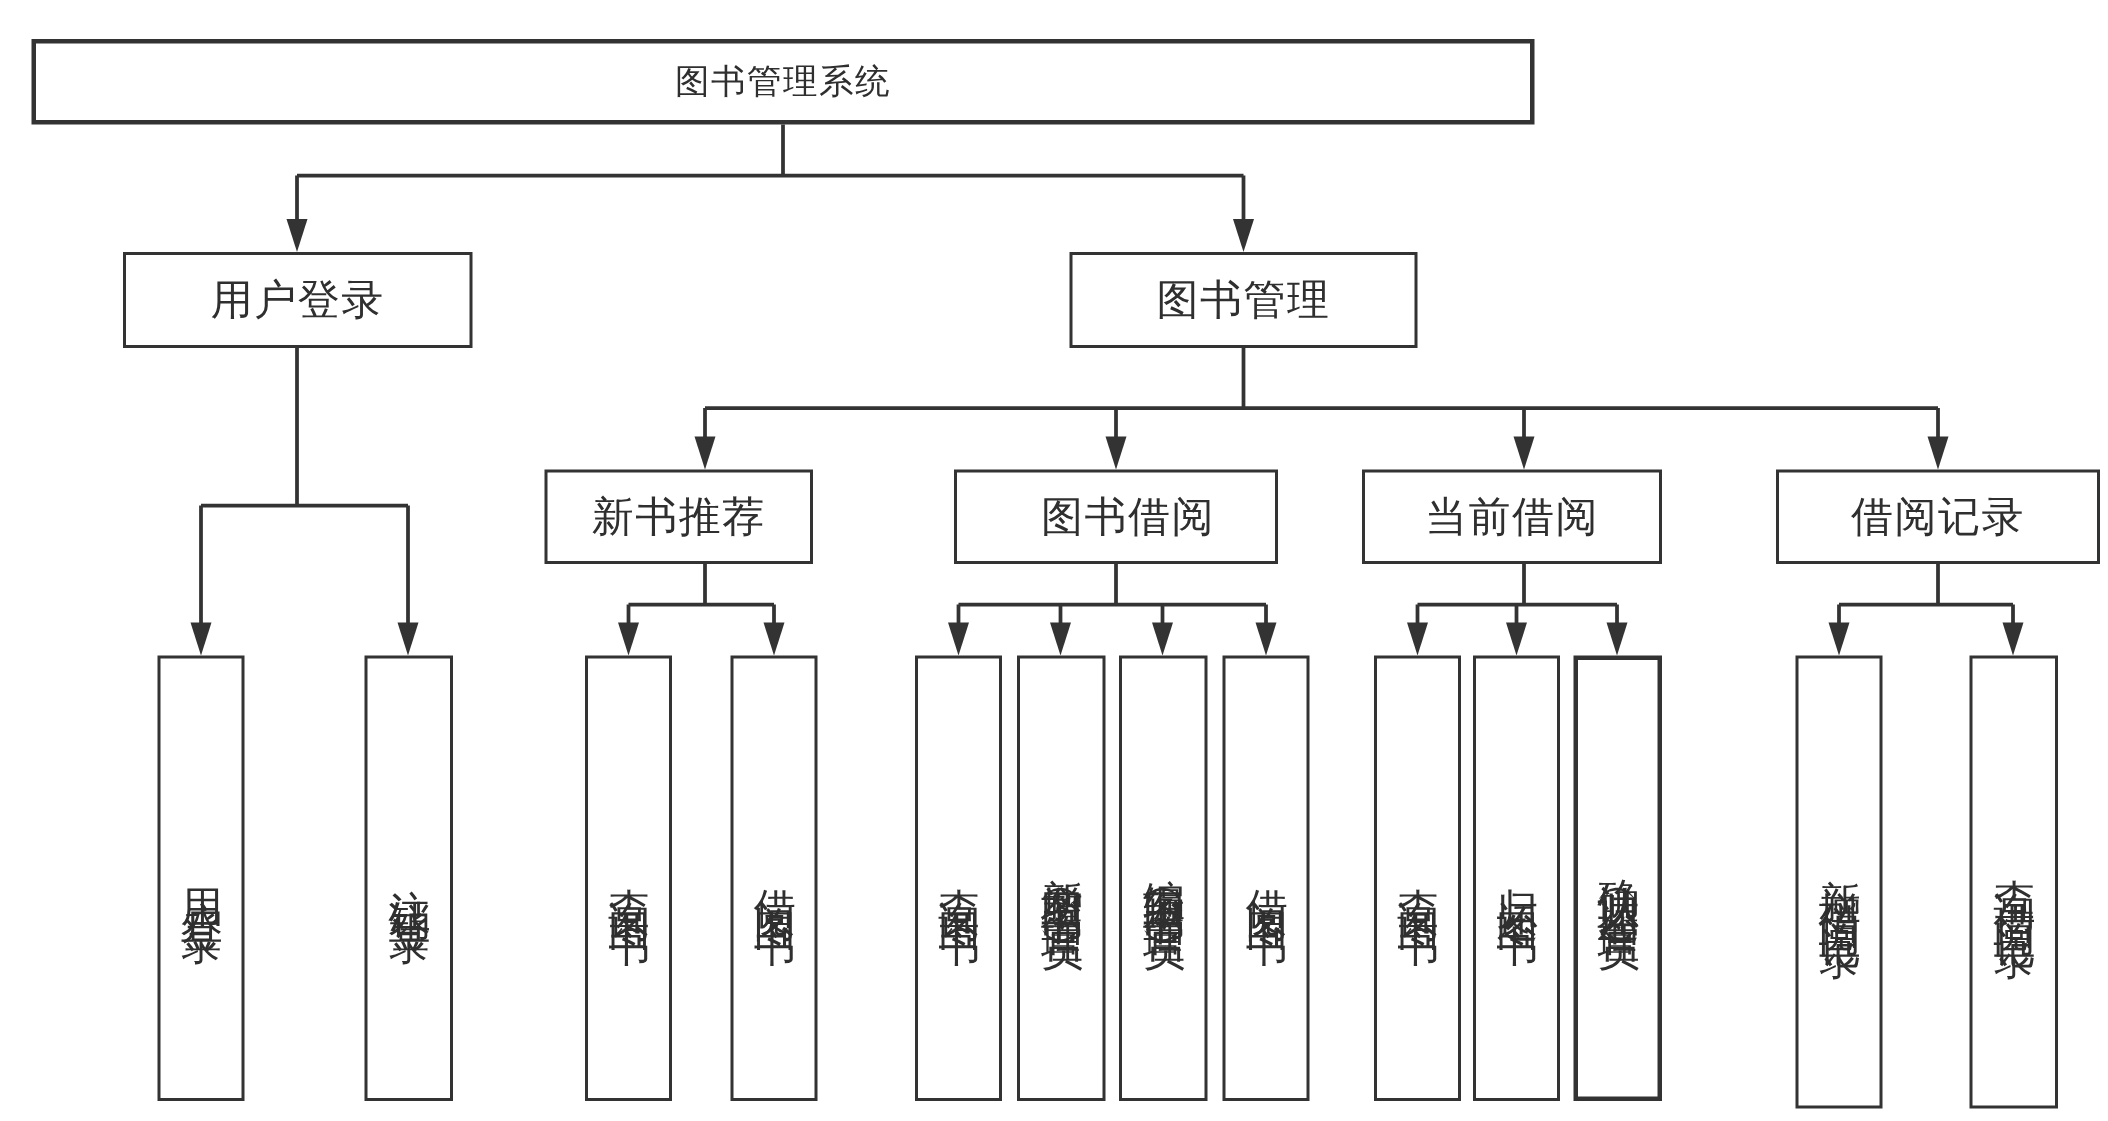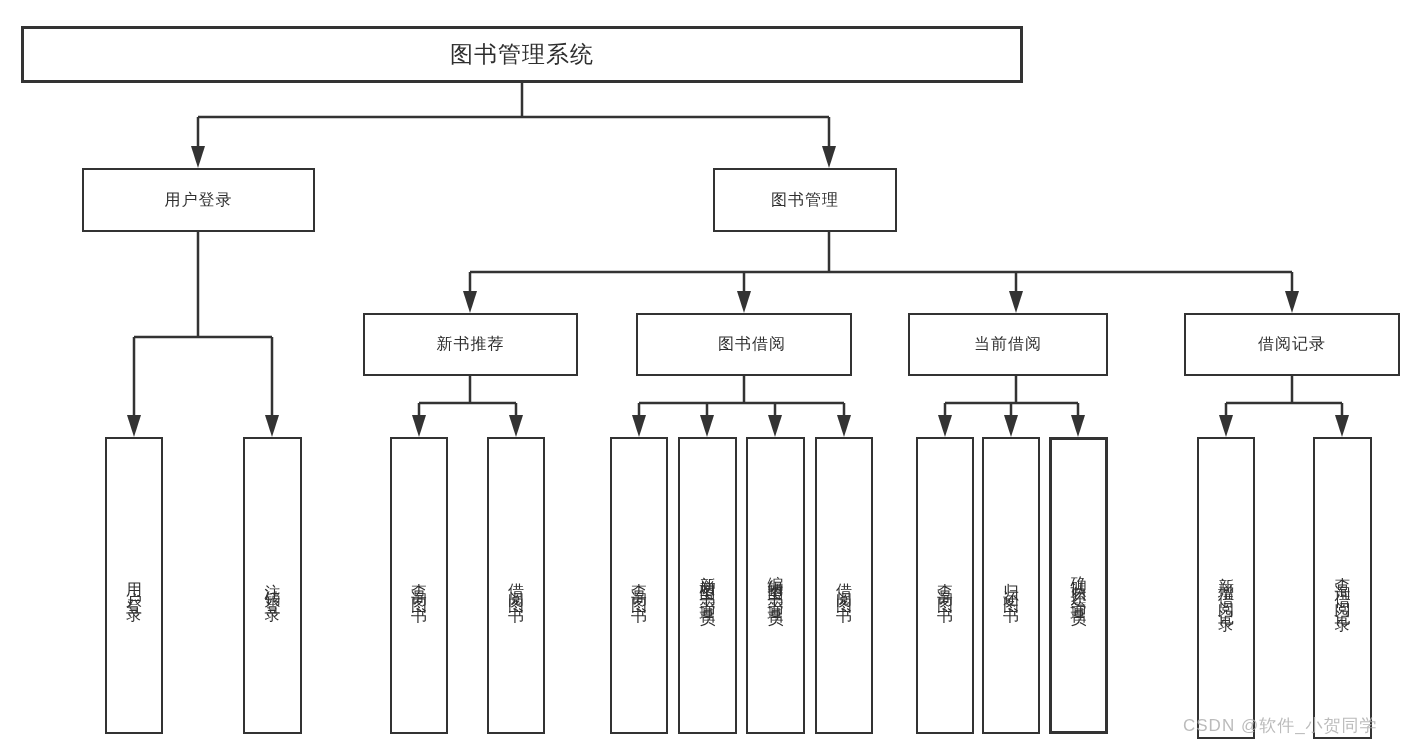--- a/index.html
+++ b/index.html
@@ -15,33 +15,33 @@
     font-family:"Liberation Sans","DejaVu Sans",sans-serif;
     color:var(--text);
   }
   #edges{position:absolute;left:0;top:0;width:1405px;height:747px;pointer-events:none;}
   .edge{stroke:var(--line);stroke-width:2.5;fill:none;}
   .arrow{fill:var(--line);stroke:none;}
   .node{
     position:absolute;box-sizing:border-box;
     border:2.5px solid var(--line);background:#fff;
     display:flex;align-items:center;justify-content:center;
-    font-size:16px;color:var(--text);letter-spacing:1px;
+    font-size:28px;color:var(--text);letter-spacing:1px;
   }
   .root{border-width:3px;font-size:23px;}
   .v-node span{
     writing-mode:vertical-rl;text-orientation:mixed;
     letter-spacing:8px;line-height:1;white-space:nowrap;
   }
   .bold-border{border-width:3px;}
   
   #n-root{left:21px;top:26px;width:1002px;height:57px;}
   #n-l2a{left:82px;top:168px;width:233px;height:64px;}
-  #n-l2b{left:713px;top:168px;width:184px;height:64px;}
-  #n-l3a{left:363px;top:313px;width:215px;height:63px;justify-content:center;}
+  #n-l2b{left:713px;top:168px;width:232px;height:64px;}
+  #n-l3a{left:363px;top:313px;width:179px;height:63px;justify-content:center;}
   #n-l3b{left:636px;top:313px;width:216px;height:63px;padding-left:16px;}
   #n-l3c{left:908px;top:313px;width:200px;height:63px;}
   #n-l3d{left:1184px;top:313px;width:216px;height:63px;}
   
   #n-f1{left:105px;top:437px;width:58px;height:297px;}
   #n-f2{left:243px;top:437px;width:59px;height:297px;}
   #n-f3{left:390px;top:437px;width:58px;height:297px;}
   #n-f4{left:487px;top:437px;width:58px;height:297px;}
   #n-f5{left:610px;top:437px;width:58px;height:297px;}
   #n-f6{left:678px;top:437px;width:59px;height:297px;letter-spacing:0;}
@@ -164,14 +164,13 @@
   <div class="node v-node bold-border" id="n-f11">
     <span>确认归还（管理员）</span>
   </div>
   <div class="node v-node" id="n-f12">
     <span>新增借阅记录</span>
   </div>
   <div class="node v-node" id="n-f13">
     <span>查询借阅记录</span>
   </div>
 
-  <div id="watermark">CSDN @软件_小贺同学</div>
 </div>
 
 </body></html>

